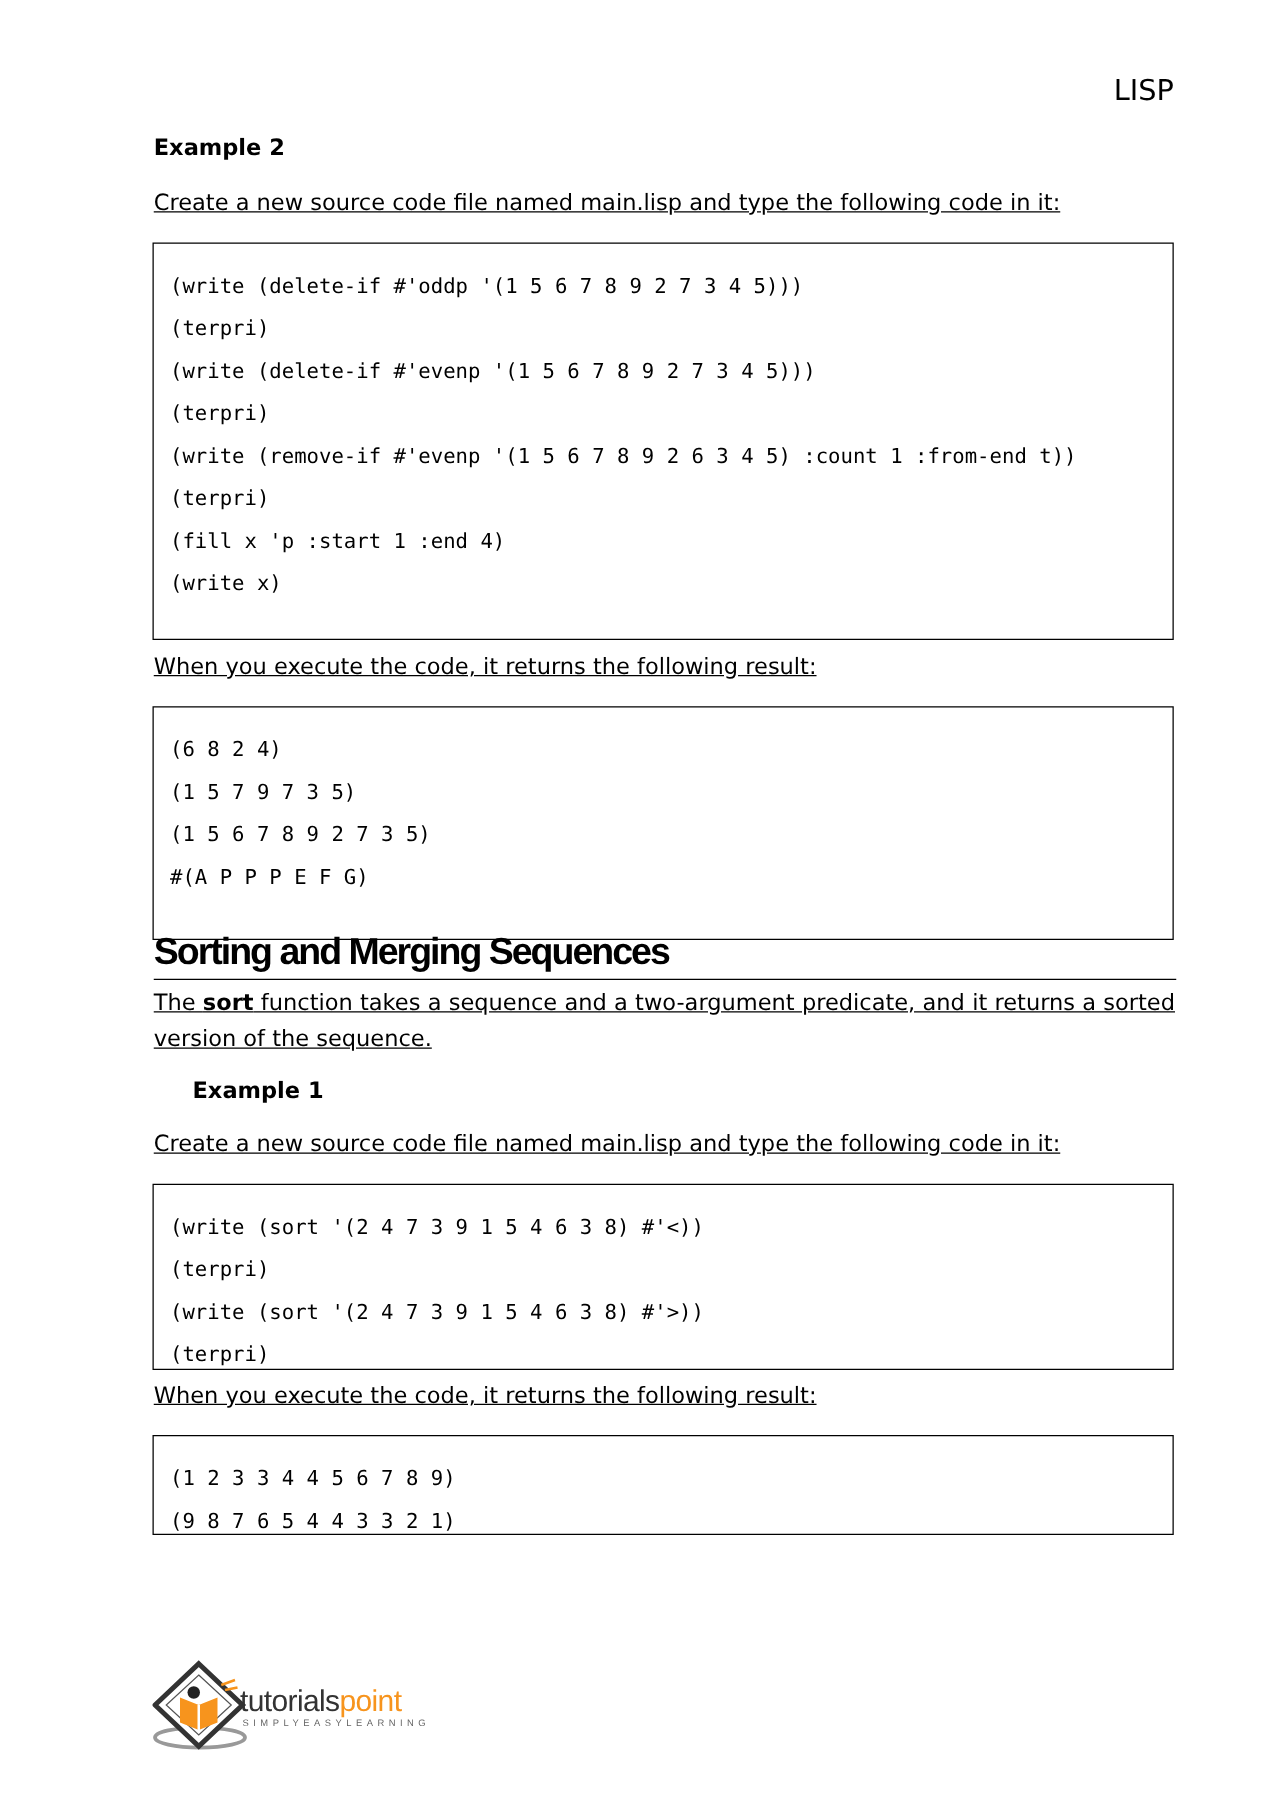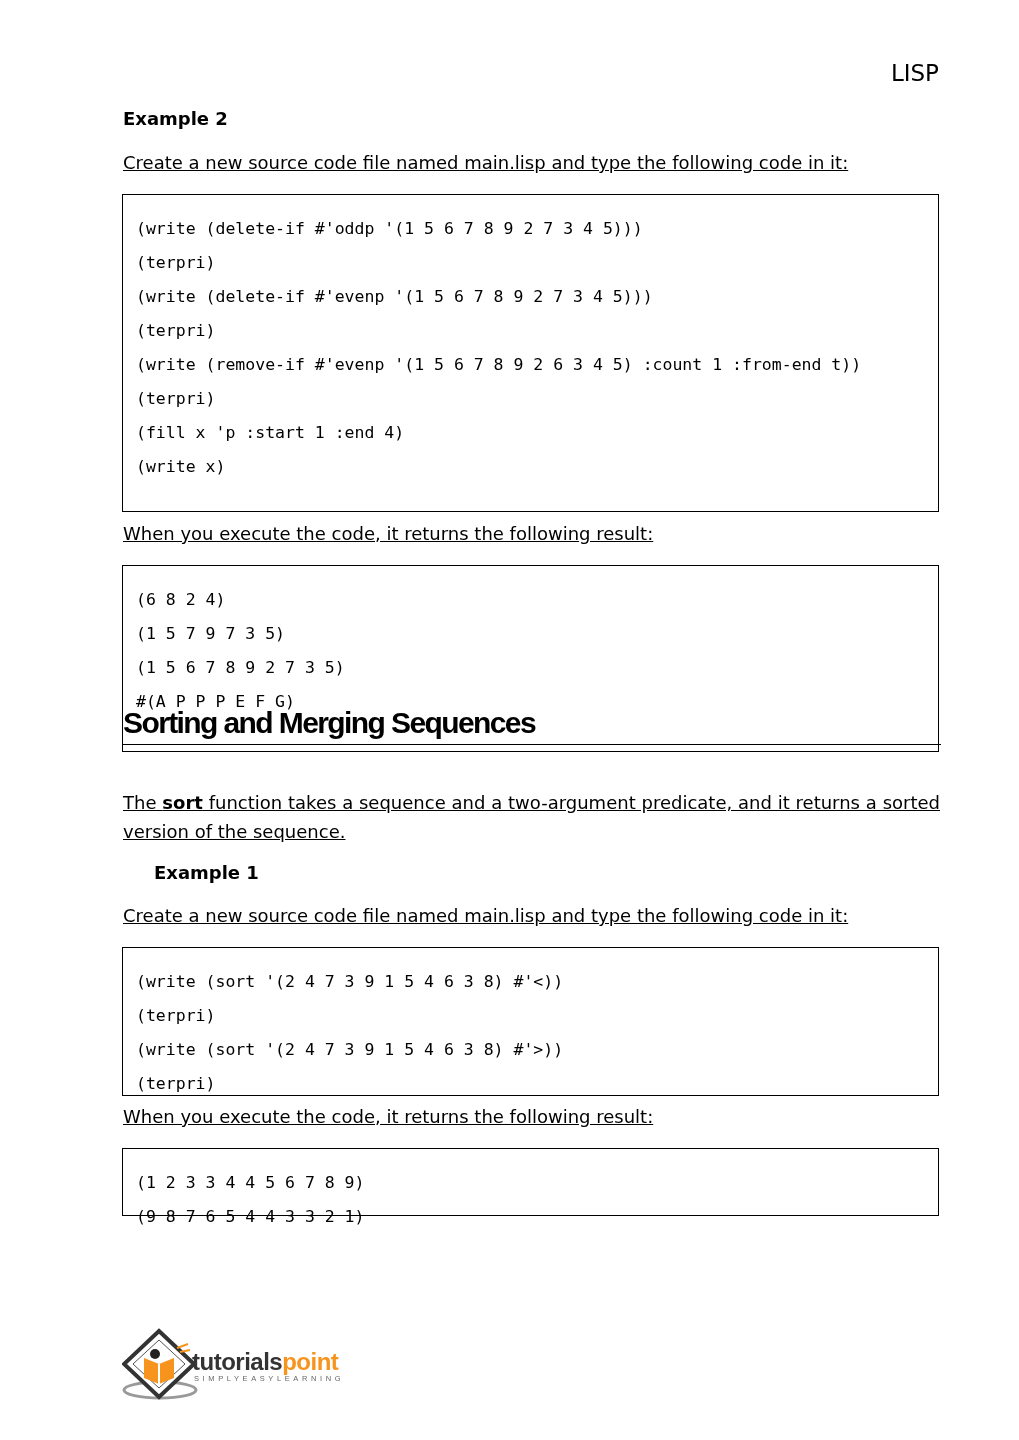--- a/index.html
+++ b/index.html
@@ -7,21 +7,21 @@
          font-family: "DejaVu Sans", sans-serif; color: #000; }
   .header-title { position: absolute; top: 60px; right: 80px; font-size: 23px; }
   .content { position: absolute; left: 123px; width: 817px; top: 0; }
   .h-example { position: absolute; left: 0; font-weight: bold; font-size: 18px; }
   .para { position: absolute; left: 0; width: 817px; font-size: 18px; line-height: 29px; text-decoration: underline; }
   .para.justify { text-align: justify; }
   .code-box { position: absolute; left: -1px; width: 817px; border: 1px solid #000;
               box-sizing: border-box; padding: 17px 13px; }
   .code-line { font-family: "DejaVu Sans Mono", monospace; font-size: 16.5px;
                line-height: 34px; white-space: pre; }
-  .section-title { position: absolute; left: 0; width: 818px; top: 704px;
+  .section-title { position: absolute; left: 0; width: 818px; top: 743px;
                    font-family: "Liberation Sans", sans-serif; font-weight: bold;
                    font-size: 30px; letter-spacing: -1.6px; border-bottom: 1.5px solid #000;
                    padding-bottom: 2px; line-height: 38px; }
   .footer-logo { position: absolute; left: 122px; top: 1328px; width: 245px; height: 75px; }
   .page-number { position: absolute; right: 95px; top: 1443px; font-size: 15px; margin-top: 17px; }
   b { font-weight: bold; }
 </style>
 </head>
 <body>
 
@@ -63,35 +63,35 @@
 
   <div class="code-box" style="top:947px; height:149px;">
     <div class="code-line">(write (sort '(2 4 7 3 9 1 5 4 6 3 8) #'&lt;))</div>
     <div class="code-line">(terpri)</div>
     <div class="code-line">(write (sort '(2 4 7 3 9 1 5 4 6 3 8) #'&gt;))</div>
     <div class="code-line">(terpri)</div>
   </div>
 
   <div class="para" style="top:1102px;">When you execute the code, it returns the following result:</div>
 
-  <div class="code-box" style="top:1148px; height:68px;">
+  <div class="code-box" style="top:1148px; height:80px;">
     <div class="code-line">(1 2 3 3 4 4 5 6 7 8 9)</div>
     <div class="code-line">(9 8 7 6 5 4 4 3 3 2 1)</div>
   </div>
 </div>
 
 <div class="footer-logo">
   <svg width="245" height="75" viewBox="0 0 245 75">
     <ellipse cx="38" cy="62" rx="36" ry="8" fill="none" stroke="#999" stroke-width="3"></ellipse>
     <polygon points="37,3 72,36 37,69 2,36" fill="#fff" stroke="#333" stroke-width="4"></polygon>
     <polygon points="37,12 63,36 37,60 11,36" fill="#fff" stroke="#555" stroke-width="1"></polygon>
     <path d="M22 30 L37 36 L52 30 L52 50 L37 56 L22 50 Z" fill="#f7941d"></path>
     <path d="M37 36 L37 56" stroke="#fff" stroke-width="2"></path>
     <circle cx="33" cy="26" r="5" fill="#222"></circle>
     <path d="M55 20 L66 16 M58 24 L68 22" stroke="#f7941d" stroke-width="2"></path>
   </svg>
-  <div style="position:absolute; left:70px; top:20px; font-family:'Liberation Sans', sans-serif; font-weight:bold; font-size:24px; letter-spacing:-0.5px;">
+  <div style="position:absolute; left:70px; top:20px; font-family:'Liberation Sans', sans-serif; font-weight:normal; font-size:24px; letter-spacing:-0.5px;">
     <span style="color:#333;">tutorials</span><span style="color:#f7941d;">point</span>
   </div>
   <div style="position:absolute; left:72px; top:46px; font-family:'Liberation Sans', sans-serif; font-size:7.5px; letter-spacing:3.6px; color:#666;">SIMPLYEASYLEARNING</div>
 </div>
 
 <div class="page-number">78</div>
 
 </body></html>

